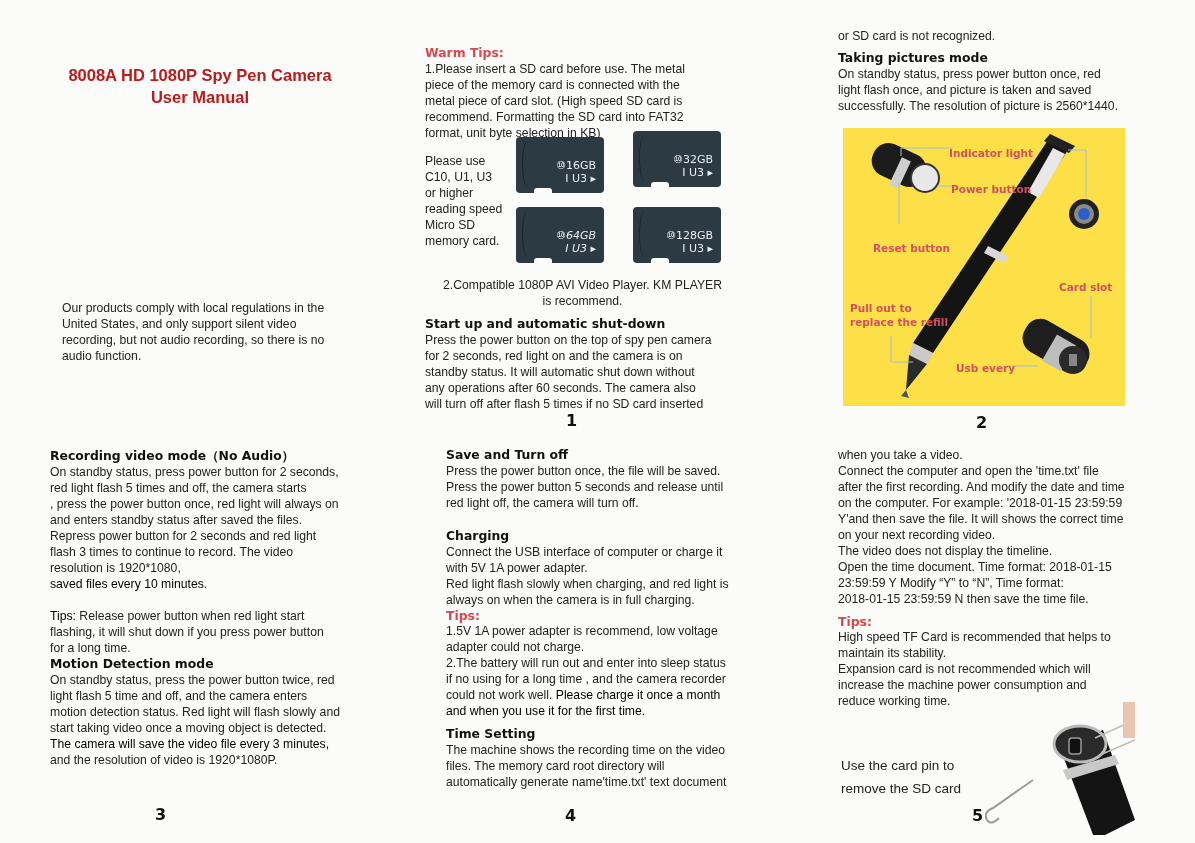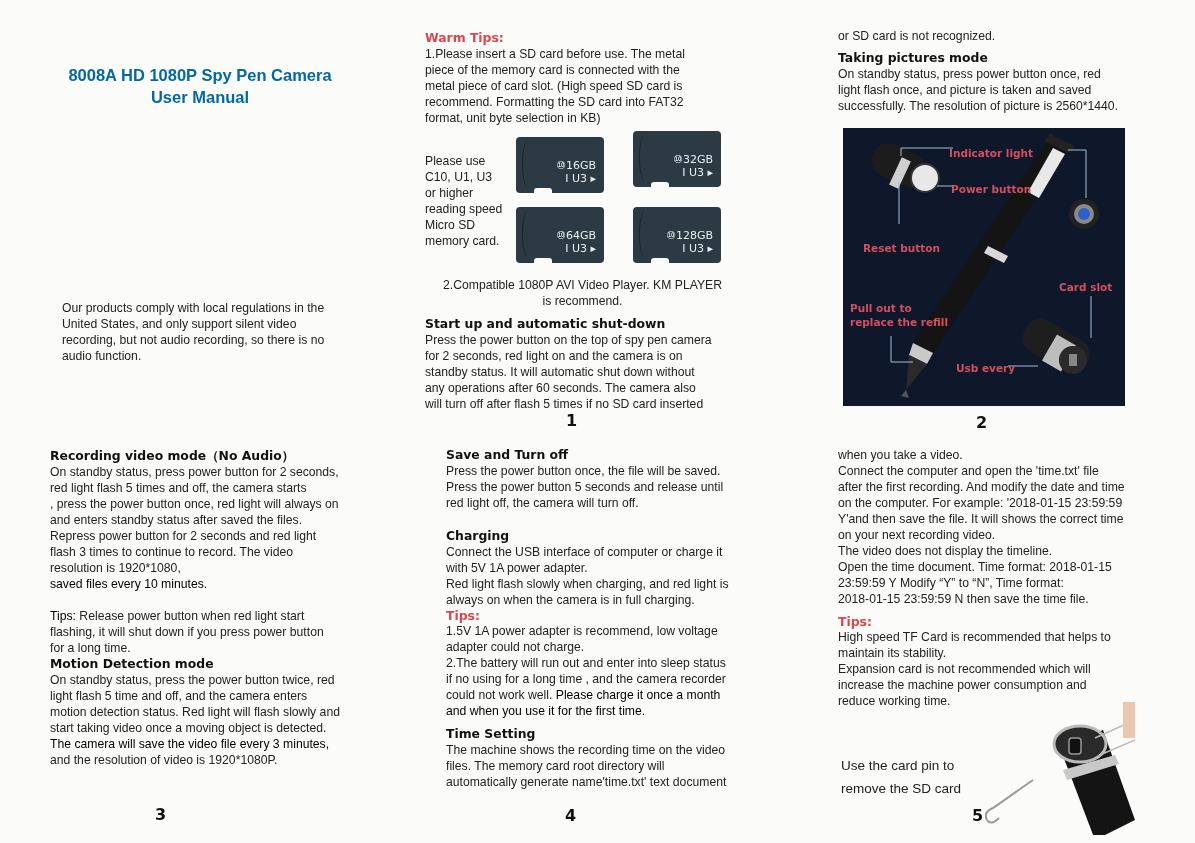--- a/index.html
+++ b/index.html
@@ -4,21 +4,21 @@
 <style>
   * { margin: 0; padding: 0; box-sizing: border-box; }
   html, body { width: 1195px; height: 843px; background: #fbfbfa; overflow: hidden; }
   body { font-family: "Liberation Sans", sans-serif; color: #1e1e1e; position: relative; }
   .abs { position: absolute; }
   .p { font-size: 12.2px; line-height: 16px; color: #222; }
   .h { font-family: "DejaVu Sans", sans-serif; font-weight: bold; font-size: 12.4px; line-height: 16px; color: #111; }
   .red { color: #000000; }
   .redh { color: #d6494f; font-family: "DejaVu Sans", sans-serif; font-weight: bold; font-size: 12.4px; }
   .pagenum { font-family: "DejaVu Sans", sans-serif; font-weight: bold; font-size: 16px; color: #111; }
-  .title { font-family: "Liberation Sans", sans-serif; font-weight: bold; font-size: 16.5px; line-height: 22px; color: #0369a1; text-align: center; }
+  .title { font-family: "Liberation Sans", sans-serif; font-weight: bold; font-size: 16.5px; line-height: 22px; color: #b91c1c; text-align: center; }
   .sd { position: absolute; width: 88px; height: 56px; background: #2c3a43; border-radius: 4px; overflow: hidden; }
   .sd::before { content: ""; position: absolute; left: 6px; top: 4px; width: 10px; height: 46px; border-left: 1.5px solid #1a2329; border-radius: 50%; }
   .sd .cap { position: absolute; right: 8px; top: 22px; color: #e9eef0; font-size: 11px; font-family: "DejaVu Sans", sans-serif; text-align: right; line-height: 13px; }
   .sd .notch { position: absolute; left: 18px; bottom: -1px; width: 18px; height: 6px; background: #fbfbfa; border-radius: 3px 3px 0 0; }
   .lbl { font-family: "DejaVu Sans", sans-serif; font-weight: bold; font-size: 10.5px; color: #d24f60; position: absolute; white-space: nowrap; }
 </style>
 </head>
 <body>
 
 <div class="abs title" style="left:40px; top:64px; width:320px;">
@@ -26,21 +26,21 @@
   <div>User Manual</div>
 </div>
 <div class="abs" style="left:62px; top:300px; width:300px;">
   <div class="p">Our products comply with local regulations in the</div>
   <div class="p">United States, and only support silent video</div>
   <div class="p">recording, but not audio recording, so there is no</div>
   <div class="p">audio function.</div>
 </div>
 
 <div class="abs" style="left:425px; top:30px; width:310px;">
-  <div class="redh" style="line-height:16px;">Warm Tips:</div>
+  <div class="redh" style="line-height:16px;margin-top:15px;">Warm Tips:</div>
   <div class="p">1.Please insert a SD card before use. The metal</div>
   <div class="p">piece of the memory card is connected with the</div>
   <div class="p">metal piece of card slot. (High speed SD card is</div>
   <div class="p">recommend. Formatting the SD card into FAT32</div>
   <div class="p">format, unit byte selection in KB)</div>
 </div>
 <div class="abs" style="left:425px; top:153px; width:90px;">
   <div class="p">Please use</div>
   <div class="p">C10, U1, U3</div>
   <div class="p">or higher</div>
@@ -49,21 +49,21 @@
   <div class="p">memory card.</div>
 </div>
 <div class="sd" style="left:516px; top:137px;">
   <div class="cap"><span>⑩</span><span>16GB</span><br><span>I U3 ▸</span></div>
   <div class="notch"></div>
 </div>
 <div class="sd" style="left:633px; top:131px;">
   <div class="cap"><span>⑩</span><span>32GB</span><br><span>I U3 ▸</span></div>
   <div class="notch"></div>
 </div>
-<div class="sd" style="left:516px; top:207px;">
+<div class="sd" style="left:516px; top:207px;font-style:italic;">
   <div class="cap"><span>⑩</span><span>64GB</span><br><span>I U3 ▸</span></div>
   <div class="notch"></div>
 </div>
 <div class="sd" style="left:633px; top:207px;">
   <div class="cap"><span>⑩</span><span>128GB</span><br><span>I U3 ▸</span></div>
   <div class="notch"></div>
 </div>
 <div class="abs" style="left:425px; top:277px; width:315px;text-align:center;">
   <div class="p">2.Compatible 1080P AVI Video Player. KM PLAYER</div>
   <div class="p">is recommend.</div>
@@ -79,21 +79,21 @@
 <div class="abs pagenum" style="left:566px; top:411px;">1</div>
 
 <div class="abs" style="left:838px; top:28px; width:340px;">
   <div class="p">or SD card is not recognized.</div>
   <div class="h" style="margin-top:6px;">Taking pictures mode</div>
   <div class="p">On standby status, press power button once, red</div>
   <div class="p">light flash once, and picture is taken and saved</div>
   <div class="p">successfully. The resolution of picture is 2560*1440.</div>
 </div>
 
-<div class="abs" style="left:843px; top:128px; width:282px; height:278px; background:#0f172a;">
+<div class="abs" style="left:843px; top:128px; width:282px; height:278px; background:#fde047;">
   <svg width="282" height="278" viewBox="0 0 282 278">
 
     <g>
       <path d="M205 12 L225 22 L90 225 L70 215 Z" fill="#141414"></path>
       <path d="M145 118 L165 128 L161 135 L141 125 Z" fill="#d8d8d8"></path>
       <path d="M210 20 L222 26 L196 70 L185 64 Z" fill="#e8e8e8"></path>
       <path d="M207 6 L232 18 L226 25 L201 13 Z" fill="#222"></path>
       <path d="M70 215 L90 225 L84 236 L66 227 Z" fill="#c9c9c9"></path>
       <path d="M66 227 L84 236 L63 262 Z" fill="#2a2a2a"></path>
       <path d="M63 262 L66 270 L58 268 Z" fill="#555"></path>
@@ -123,21 +123,21 @@
       <polyline points="94,58 110,58"></polyline>
       <polyline points="56,54 56,96"></polyline>
       <polyline points="225,22 243,22 243,70"></polyline>
       <polyline points="248,168 248,210"></polyline>
       <polyline points="48,208 48,234 70,234"></polyline>
       <polyline points="165,238 195,238"></polyline>
     </g>
   </svg>
   <div class="lbl" style="left:106px; top:19px;">Indicator light</div>
   <div class="lbl" style="left:108px; top:55px;">Power button</div>
-  <div class="lbl" style="left:20px; top:114px;">Reset button</div>
+  <div class="lbl" style="left:30px; top:114px;">Reset button</div>
   <div class="lbl" style="left:216px; top:153px;">Card slot</div>
   <div class="lbl" style="left:7px; top:173px; line-height:14px;">
     <div>Pull out to</div>
     <div>replace the refill</div>
   </div>
   <div class="lbl" style="left:113px; top:234px;">Usb every</div>
 </div>
 <div class="abs pagenum" style="left:976px; top:413px;">2</div>
 
 <div class="abs" style="left:50px; top:447px; width:320px;">

